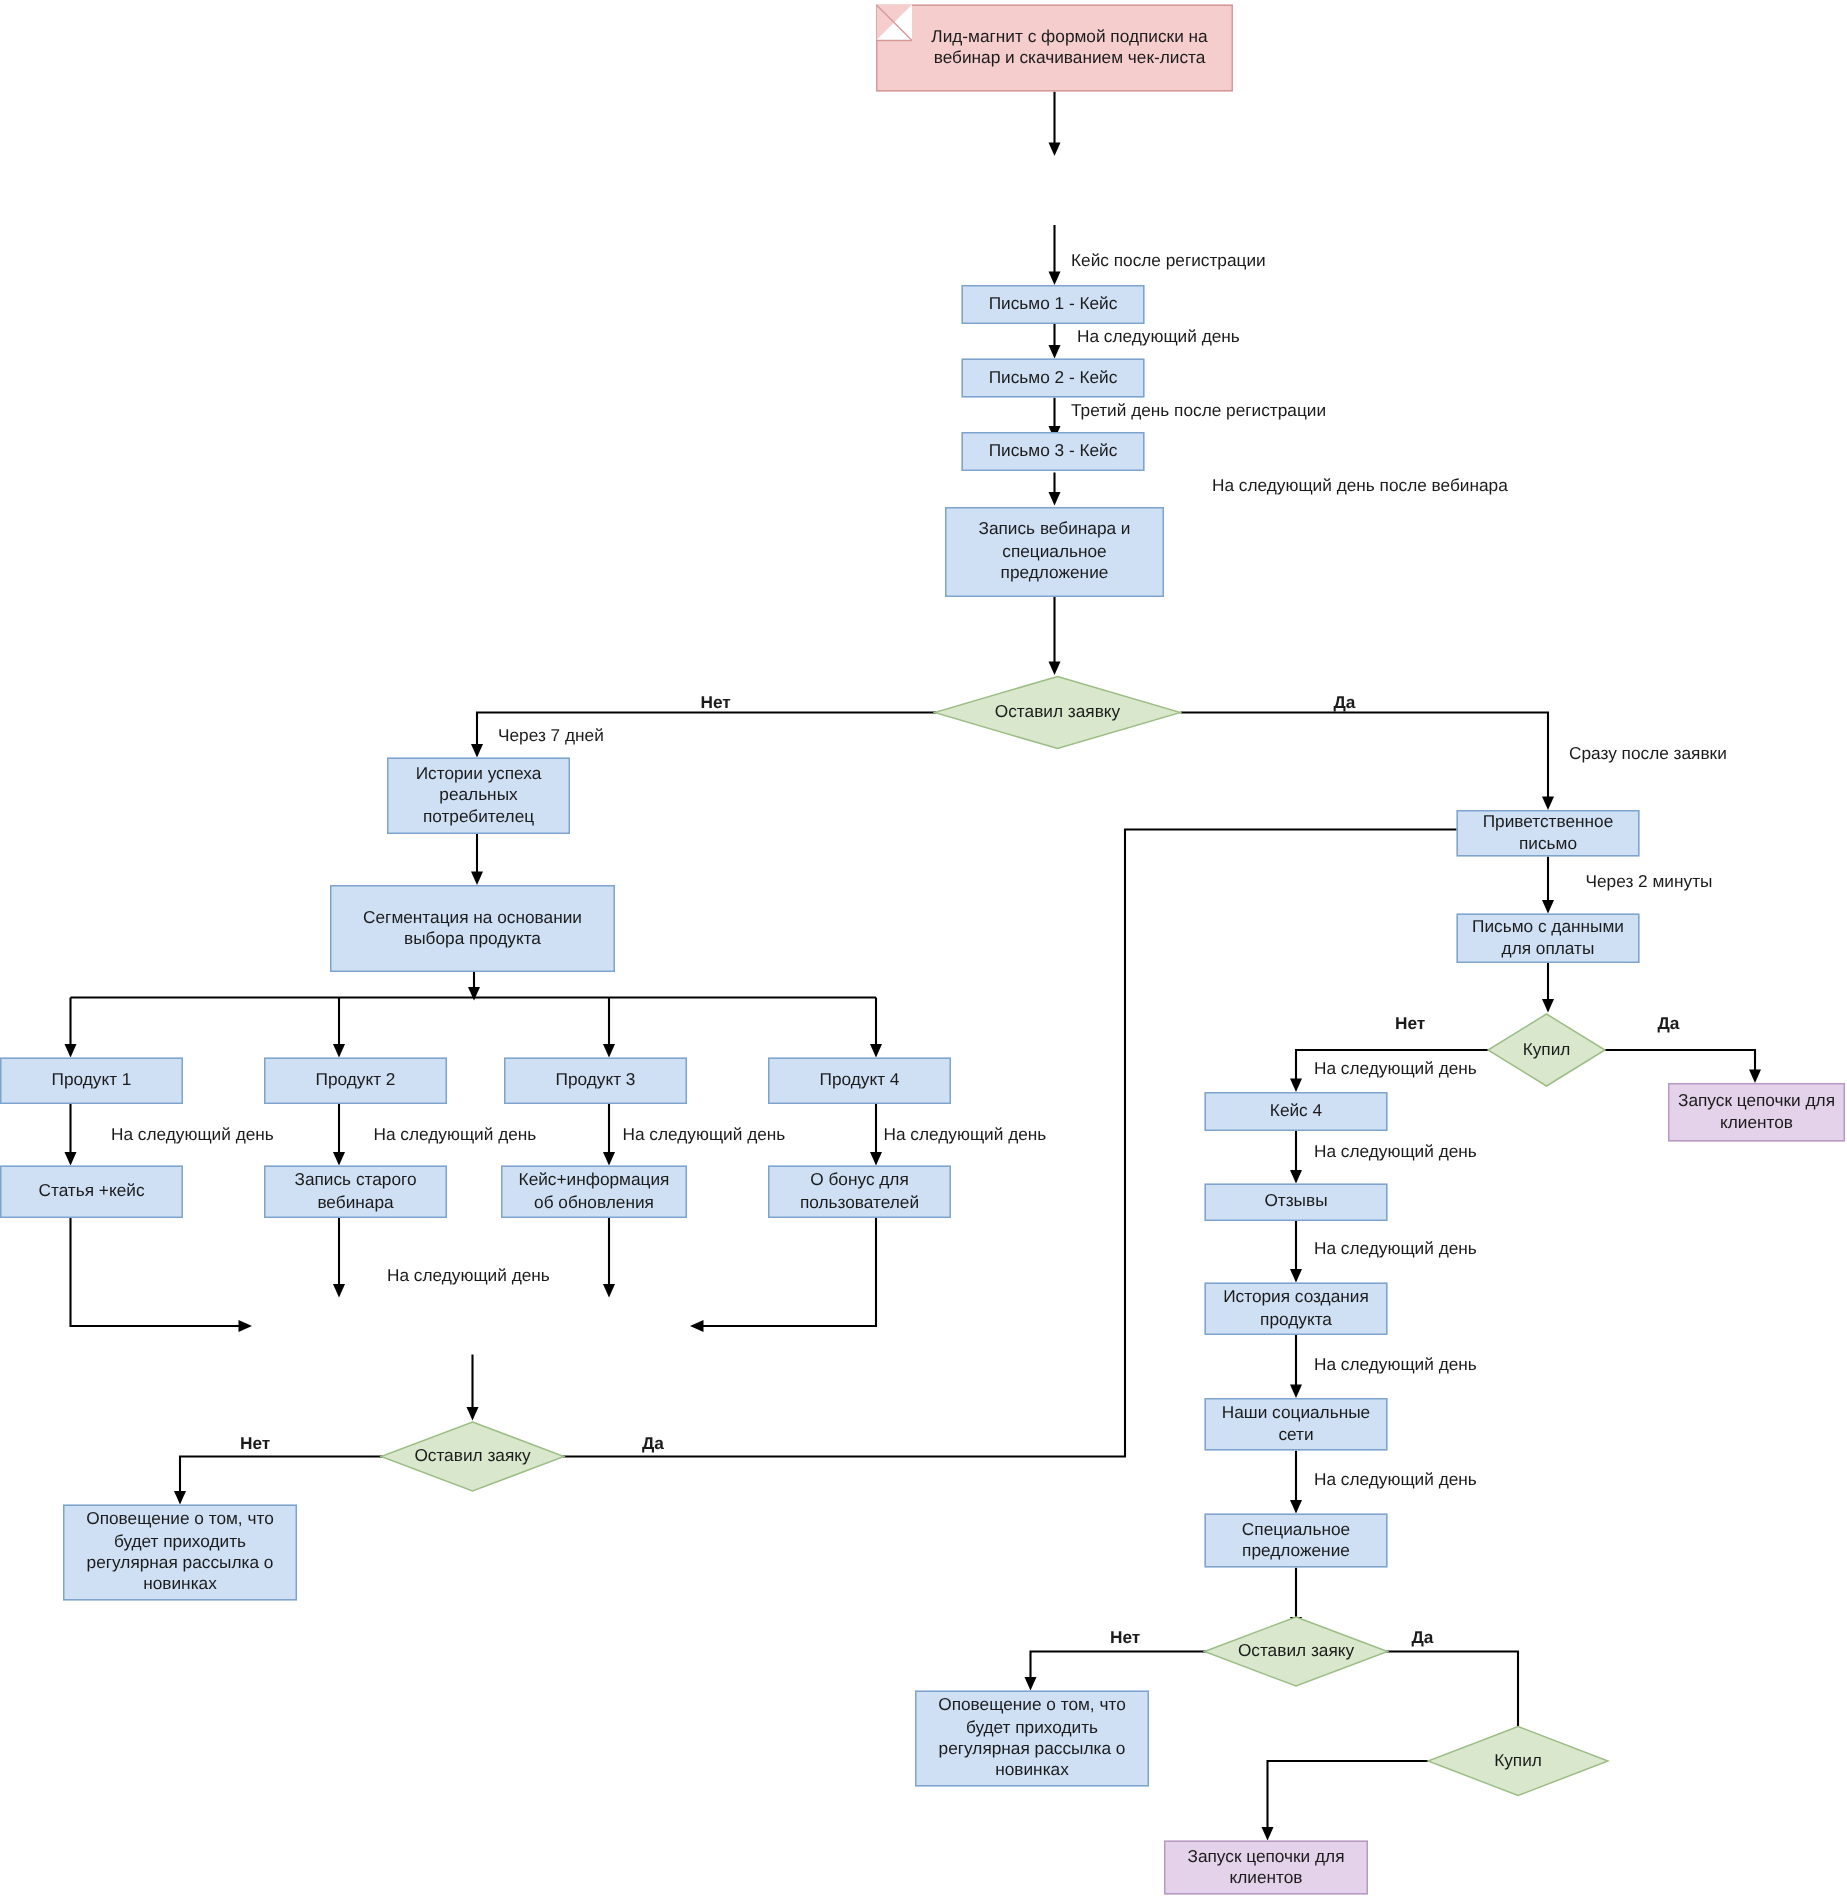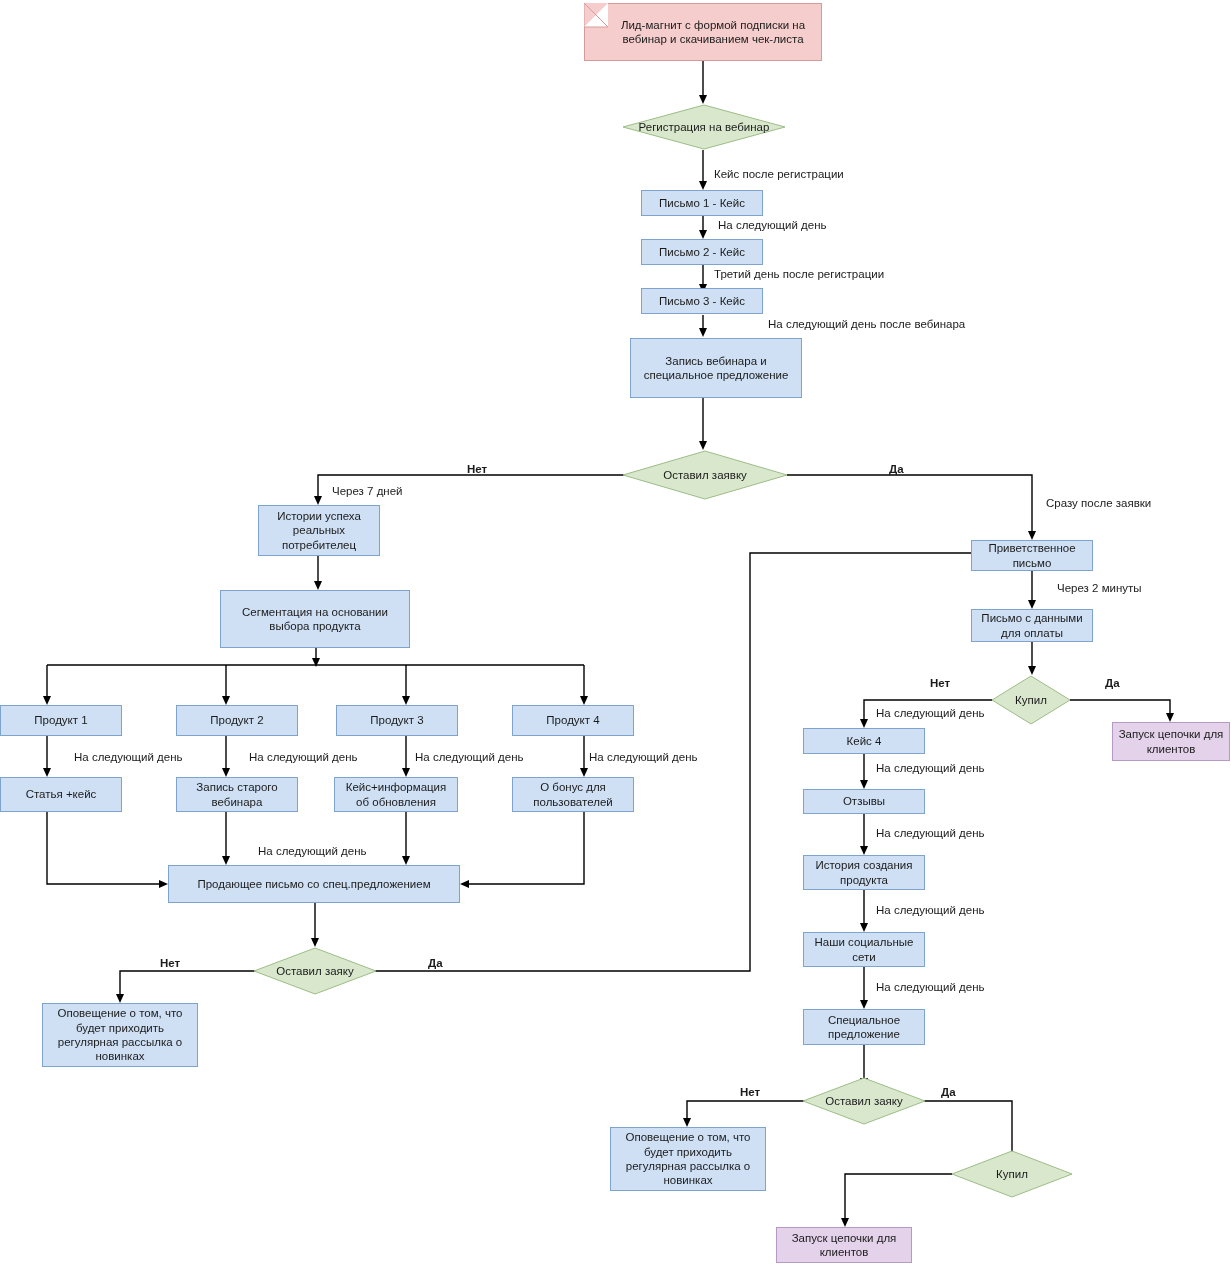--- a/index.html
+++ b/index.html
@@ -143,37 +143,31 @@
   <div style="position:absolute;left:584px;top:3px;width:24px;height:24px;background:#ffffff;"></div>
   <div style="position:absolute;left:584px;top:3px;width:0;height:0;border-left:24px solid #f6cdcd;border-bottom:24px solid transparent;"></div>
   <div style="position:absolute;left:584px;top:3px;width:34px;height:34px;">
     <svg width="34" height="34" style="position:absolute;left:0;top:0;">
       <line x1="0" y1="0" x2="24" y2="24" stroke="#d79a9a" stroke-width="1"></line>
       <line x1="0" y1="0" x2="0" y2="24" stroke="#d79a9a" stroke-width="1"></line>
       <line x1="0" y1="24" x2="24" y2="24" stroke="#d79a9a" stroke-width="1"></line>
     </svg>
   </div>
 
-  <div class="diamond" style="left:622px;top:104px;width:164px;height:46px;">
-    <svg width="164" height="46" viewBox="0 0 164 46">
-        <polygon points="82,1 163,23 82,45 1,23" fill="#d9e8cd" stroke="#9cbd86" stroke-width="1"></polygon>
-      </svg>
-    <div class="dlabel">Регистрация на вебинар</div>
-  </div>
 
   <div class="node proc" style="left:641px;top:190px;width:122px;height:26px;">
     <span>Письмо 1 - Кейс</span>
   </div>
   <div class="node proc" style="left:641px;top:239px;width:122px;height:26px;">
     <span>Письмо 2 - Кейс</span>
   </div>
   <div class="node proc" style="left:641px;top:288px;width:122px;height:26px;">
     <span>Письмо 3 - Кейс</span>
   </div>
-  <div class="node proc" style="left:630px;top:338px;width:172px;height:60px;">
+  <div class="node proc" style="left:630px;top:338px;width:146px;height:60px;">
     <span>Запись вебинара и специальное предложение</span>
   </div>
 
   <div class="diamond" style="left:622px;top:450px;width:166px;height:50px;">
     <svg width="166" height="50" viewBox="0 0 166 50">
         <polygon points="83,1 165,25 83,49 1,25" fill="#d9e8cd" stroke="#9cbd86" stroke-width="1"></polygon>
       </svg>
     <div class="dlabel">Оставил заявку</div>
   </div>
 
@@ -203,23 +197,20 @@
   <div class="node proc" style="left:176px;top:777px;width:122px;height:35px;">
     <span>Запись старого вебинара</span>
   </div>
   <div class="node proc" style="left:334px;top:777px;width:124px;height:35px;">
     <span>Кейс+информация об обновления</span>
   </div>
   <div class="node proc" style="left:512px;top:777px;width:122px;height:35px;">
     <span>О бонус для пользователей</span>
   </div>
 
-  <div class="node proc" style="left:168px;top:865px;width:292px;height:38px;">
-    <span>Продающее письмо со спец.предложением</span>
-  </div>
 
   <div class="diamond" style="left:253px;top:947px;width:124px;height:48px;">
     <svg width="124" height="48" viewBox="0 0 124 48">
         <polygon points="62,1 123,24 62,47 1,24" fill="#d9e8cd" stroke="#9cbd86" stroke-width="1"></polygon>
       </svg>
     <div class="dlabel">Оставил заяку</div>
   </div>
 
   <div class="node proc" style="left:42px;top:1003px;width:156px;height:64px;">
     <span>Оповещение о том, что будет приходить регулярная рассылка о новинках</span>
@@ -277,21 +268,21 @@
     <div class="dlabel">Купил</div>
   </div>
 
   <div class="node client" style="left:776px;top:1227px;width:136px;height:36px;">
     <span>Запуск цепочки для клиентов</span>
   </div>
 
   <div class="edgelabel" style="left:714px;top:168px;">Кейс после регистрации</div>
   <div class="edgelabel" style="left:718px;top:219px;">На следующий день</div>
   <div class="edgelabel" style="left:714px;top:268px;">Третий день после регистрации</div>
-  <div class="edgelabel" style="left:720px;top:318px;padding-left:48px;">На следующий день после вебинара</div>
+  <div class="edgelabel" style="left:760px;top:318px;padding-left:48px;">На следующий день после вебинара</div>
 
   <div class="edgelabel bold" style="left:467px;top:463px;">Нет</div>
   <div class="edgelabel bold" style="left:889px;top:463px;">Да</div>
   <div class="edgelabel" style="left:332px;top:485px;">Через 7 дней</div>
   <div class="edgelabel" style="left:1046px;top:497px;">Сразу после заявки</div>
   <div class="edgelabel" style="left:1057px;top:582px;">Через 2 минуты</div>
 
   <div class="edgelabel bold" style="left:930px;top:677px;">Нет</div>
   <div class="edgelabel bold" style="left:1105px;top:677px;">Да</div>
 

